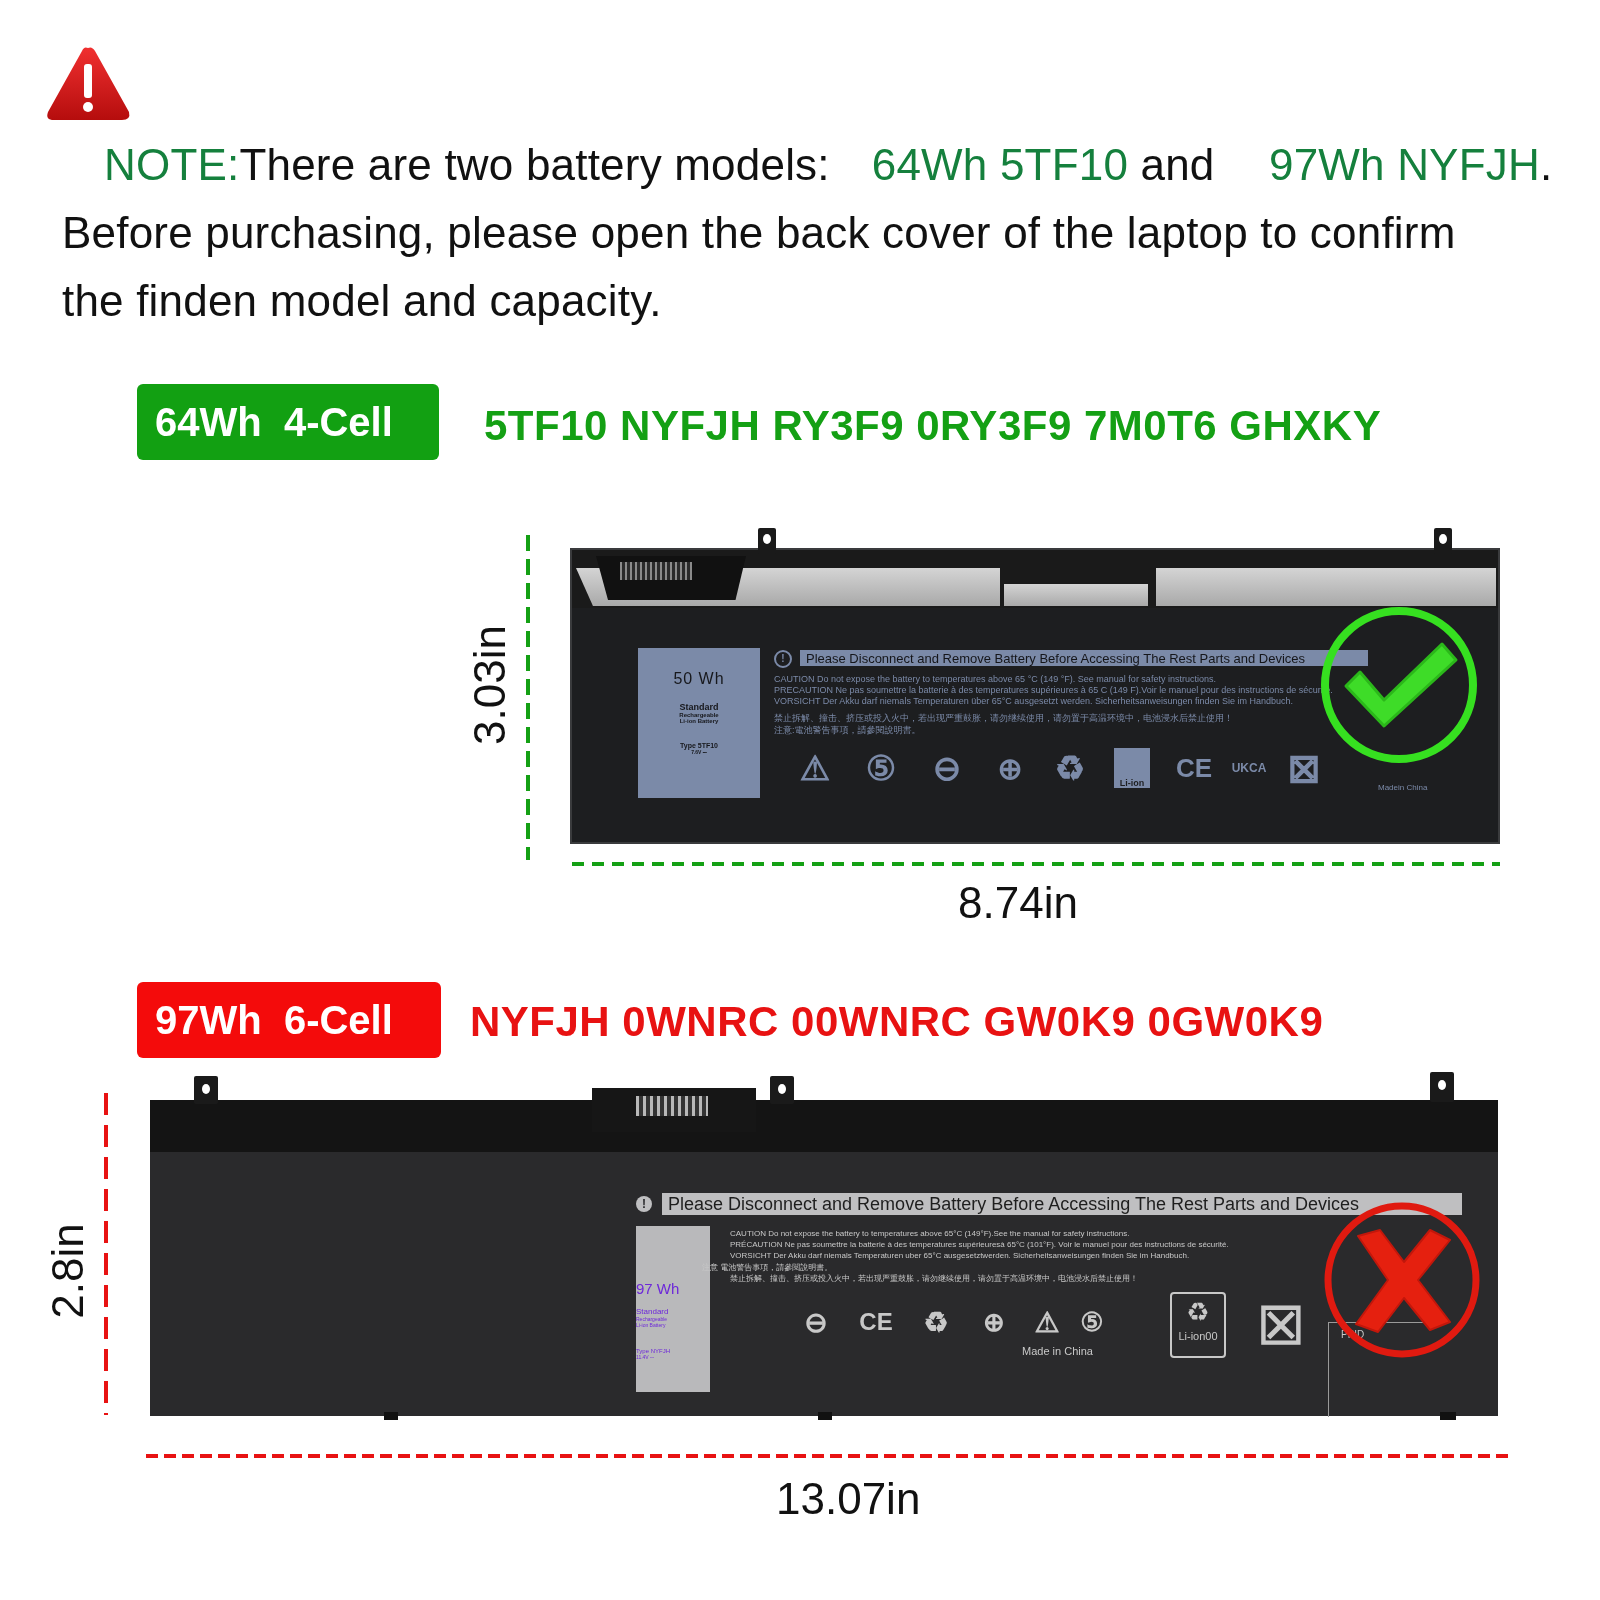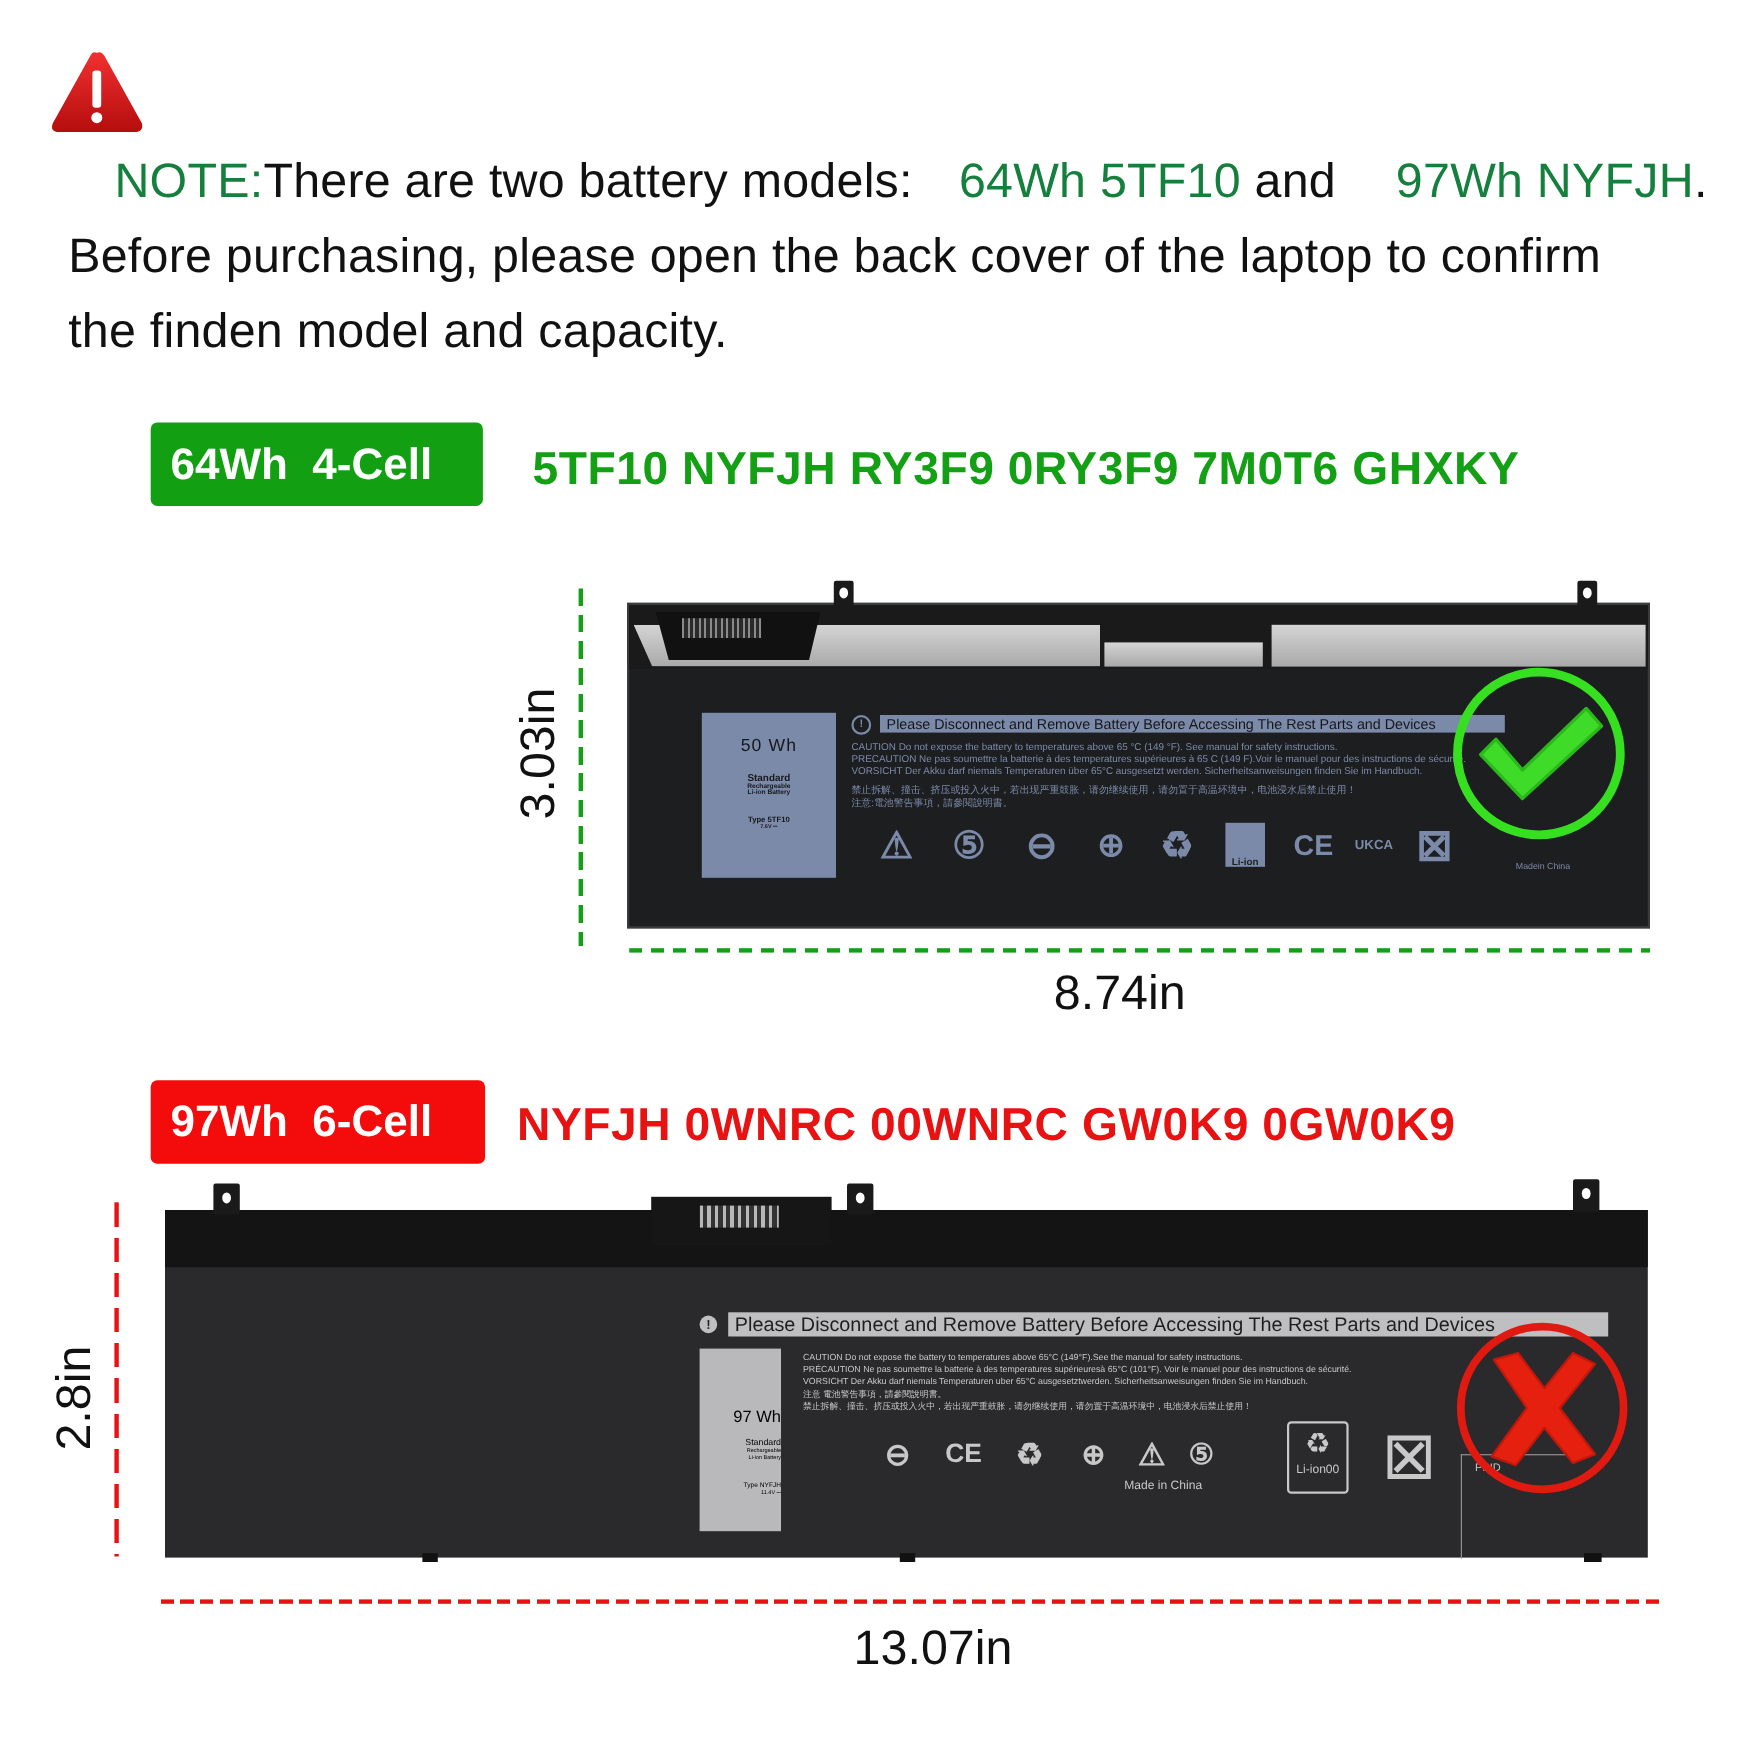--- a/index.html
+++ b/index.html
@@ -17,21 +17,21 @@
   .bat1-strip { position:absolute; left:0; top:0; width:100%; height:58px; background:#1a1a1a; }
   .silver { position:absolute; background:linear-gradient(#d4d4d4,#a9a9a9); }
   .label-blue { position:absolute; background:#7b8aa8; color:#17181c; text-align:center; }
   .warn-bar { position:absolute; background:#7b8aa8; color:#15161a; font-size:13px; white-space:nowrap; padding-left:6px; box-sizing:border-box; display:flex; align-items:center; }
   .small-txt { position:absolute; color:#7b8aa8; font-size:9px; line-height:11px; white-space:nowrap; }
   .icon-row { position:absolute; display:flex; align-items:center; }
   .ic { color:#7b8aa8; font-weight:bold; display:inline-flex; align-items:center; justify-content:center; }
   
   .bat2 { position:absolute; left:150px; top:1100px; width:1348px; height:316px; background:#2a2a2c; box-sizing:border-box; }
   .bat2-strip { position:absolute; left:0; top:0; width:100%; height:52px; background:#141414; }
-  .label-grey { position:absolute; background:#b9b9bb; color:#000000; text-align:right; }
+  .label-grey { position:absolute; background:#b9b9bb; color:#6d28d9; text-align:left; }
   .warn-bar2 { position:absolute; background:#bfbfc1; color:#1e1e1e; font-size:18px; white-space:nowrap; padding-left:6px; box-sizing:border-box; display:flex; align-items:center; }
   .small-txt2 { position:absolute; color:#c8c8c8; font-size:8px; line-height:11px; white-space:nowrap; }
   .ic2 { color:#c8c8c8; font-weight:bold; display:inline-flex; align-items:center; justify-content:center; }
   .tab { position:absolute; background:#1a1a1a; border-radius:2px; }
   .hole { position:absolute; width:8px; height:10px; border-radius:50%; background:#fff; }
 </style>
 </head>
 <body>
 
 <svg class="abs" style="left:44px;top:44px" width="88" height="78" viewBox="0 0 88 78">
@@ -140,21 +140,21 @@
     <div style="font-size:8px;margin-top:10px;">Standard</div>
     <div style="font-size:5px;">Rechargeable</div>
     <div style="font-size:5px;">Li-ion Battery</div>
     <div style="font-size:6px;margin-top:20px;">Type NYFJH</div>
     <div style="font-size:5px;">11.4V ⎓</div>
   </div>
 
   <div class="small-txt2" style="left:580px;top:128px;">CAUTION Do not expose the battery to temperatures above 65°C (149°F).See the manual for safety instructions.</div>
   <div class="small-txt2" style="left:580px;top:139px;">PRÉCAUTION Ne pas soumettre la batterie à des temperatures supérieuresà 65°C (101°F). Voir le manuel pour des instructions de sécurité.</div>
   <div class="small-txt2" style="left:580px;top:150px;">VORSICHT Der Akku darf niemals Temperaturen uber 65°C ausgesetztwerden. Sicherheitsanweisungen finden Sie im Handbuch.</div>
-  <div class="small-txt2" style="left:580px;top:162px;text-align:right;">注意 電池警告事項，請參閱說明書。</div>
+  <div class="small-txt2" style="left:552px;top:162px;text-align:right;">注意 電池警告事項，請參閱說明書。</div>
   <div class="small-txt2" style="left:580px;top:173px;">禁止拆解、撞击、挤压或投入火中，若出现严重鼓胀，请勿继续使用，请勿置于高温环境中，电池浸水后禁止使用！</div>
 
   <div class="icon-row" style="left:636px;top:204px;height:36px;">
     <span class="ic2" style="font-size:28px;width:60px;">⊖</span>
     <span class="ic2" style="font-size:24px;width:60px;">CE</span>
     <span class="ic2" style="font-size:28px;width:60px;">♻</span>
     <span class="ic2" style="font-size:26px;width:56px;">⊕</span>
     <span class="ic2" style="font-size:28px;width:50px;">⚠</span>
     <span class="ic2" style="font-size:26px;width:40px;">⑤</span>
   </div>

